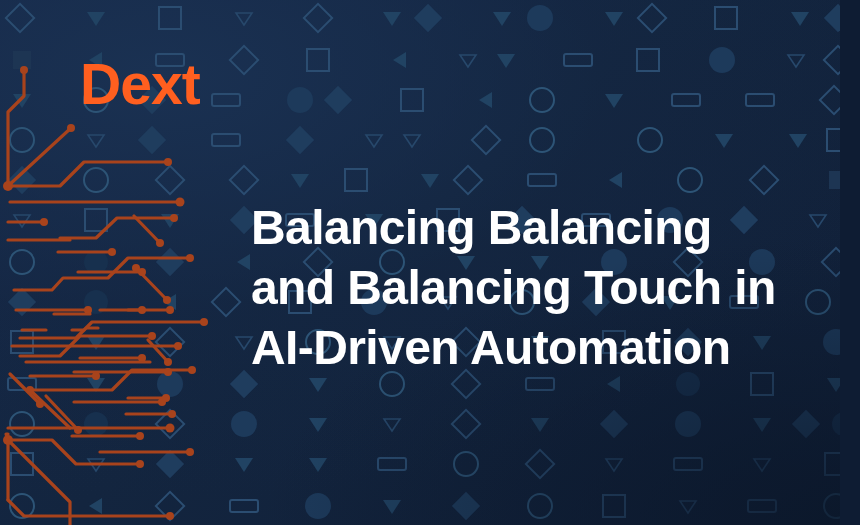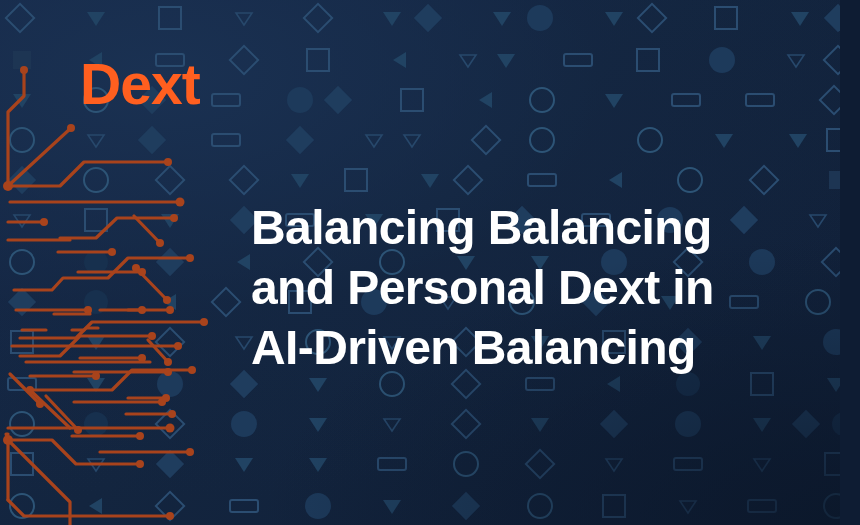--- a/index.html
+++ b/index.html
@@ -391,17 +391,17 @@
   </svg>
 
   <div class="layer" id="bg-vignette"></div>
 
   <svg id="logo" viewBox="0 0 120 62">
     <text x="0" y="50" fill="#ff5f1f" font-family="'Liberation Sans', sans-serif" font-size="56" font-weight="bold" letter-spacing="-1" transform="scale(1.02 1.04)">Dext</text>
   </svg>
 
   <div id="headline">
     <span class="hl-line">Balancing Balancing</span>
-    <span class="hl-line">and Personal Dext in</span>
-    <span class="hl-line">AI-Driven Balancing</span>
+    <span class="hl-line">and Balancing Touch in</span>
+    <span class="hl-line">AI-Driven Automation</span>
   </div>
 
 </div>
 
 </body></html>

